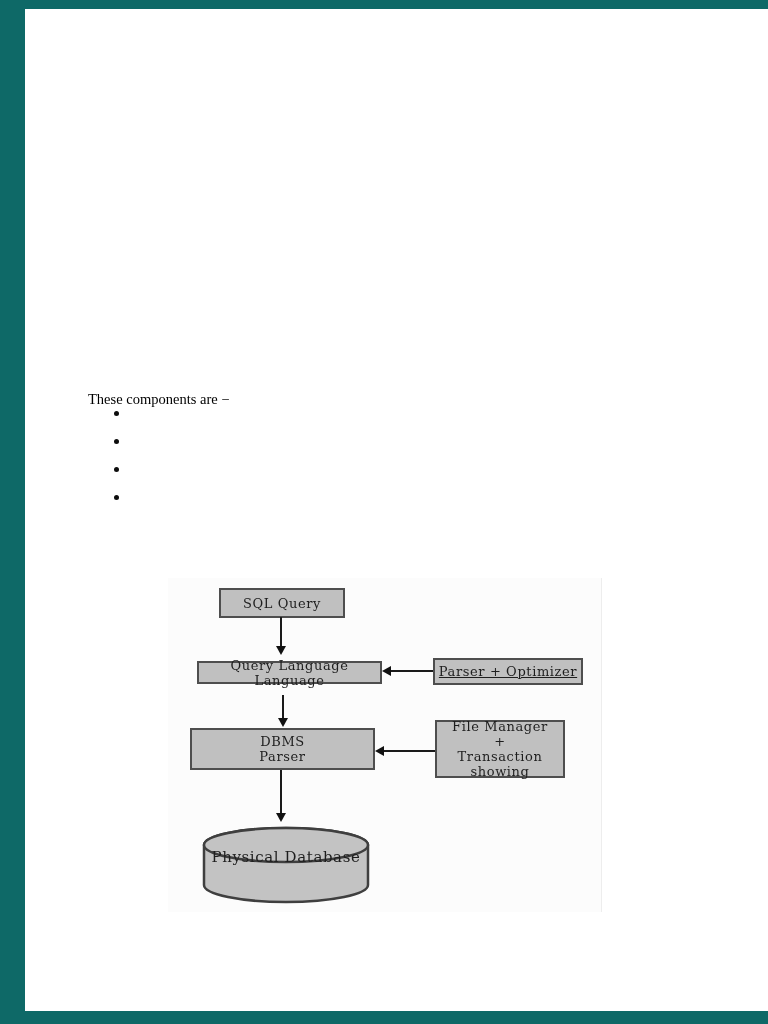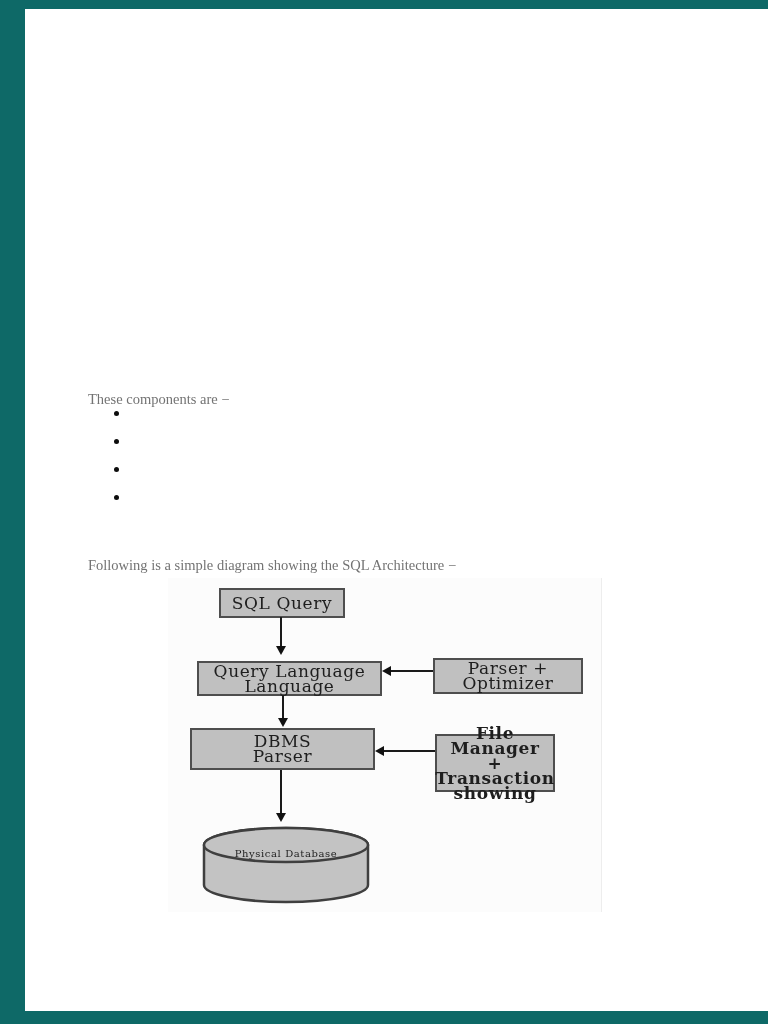--- a/index.html
+++ b/index.html
@@ -15,21 +15,21 @@
   .frame-top    { left: 0; top: 0; width: 768px; height: 9px; }
   .frame-left   { left: 0; top: 0; width: 25px; height: 1024px; }
   .frame-bottom { left: 0; top: 1011px; width: 768px; height: 13px; }
 
   .page { position: absolute; left: 0; top: 0; width: 768px; height: 1024px; background: #ffffff; }
 
   .body-text {
     position: absolute;
     font-size: 14.5px;
     line-height: 19px;
-    color: #737373;
+    color: #000000;
     white-space: nowrap;
   }
   .intro   { left: 88px; top: 375px; }
   .caption { left: 88px; top: 541px; }
 
   .dot {
     position: absolute;
     width: 5px; height: 5px;
     background: #0d0d0d;
     border-radius: 50%;
@@ -46,31 +46,31 @@
   }
   .dbox {
     position: absolute;
     background: #c0c0c0;
     border: 2px solid #4e4e4e;
     box-sizing: border-box;
     display: flex;
     flex-direction: column;
     align-items: center;
     justify-content: center;
-    font-size: 17px;
+    font-size: 13px;
     line-height: 15px;
     letter-spacing: 0.6px;
     color: #1e1e1e;
     text-align: center;
   }
   .box-sql    { left: 51px;  top: 10px;  width: 126px; height: 30px; }
-  .box-qlp    { left: 29px;  top: 83px;  width: 185px; height: 35px; }
-  .box-parser { left: 265px; top: 80px;  width: 150px; height: 36px; }
+  .box-qlp    { left: 29px;  top: 83px;  width: 185px; height: 23px; }
+  .box-parser { left: 265px; top: 80px;  width: 150px; height: 27px; text-decoration: underline; }
   .box-dbms   { left: 22px;  top: 150px; width: 185px; height: 42px; }
-  .box-fm     { left: 267px; top: 156px; width: 120px; height: 58px; font-weight: bold; }
+  .box-fm     { left: 267px; top: 142px; width: 130px; height: 58px; }
 
   .vline { position: absolute; width: 2px; background: #1a1a1a; }
   .hline { position: absolute; height: 2px; background: #1a1a1a; }
   .head-down {
     position: absolute; width: 0; height: 0;
     border-left: 5px solid transparent;
     border-right: 5px solid transparent;
     border-top: 9px solid #111;
   }
   .head-left {
@@ -88,40 +88,39 @@
   .h1-line { left: 223px; top: 92px;  width: 42px; }
   .h1-head { left: 214px; top: 88px; }
   .h2-line { left: 216px; top: 172px; width: 51px; }
   .h2-head { left: 207px; top: 168px; }
 
   .cylinder { position: absolute; left: 33px; top: 246px; }
   .cyl-label {
     position: absolute;
     left: 33px; top: 270px; width: 170px;
     text-align: center;
-    font-size: 10px;
+    font-size: 15px;
     letter-spacing: 0.6px;
     color: #1e1e1e;
   }
 </style>
 </head>
 <body>
 
 <div class="page">
 
   <p class="body-text intro">These components are −</p>
 
   <div>
     <span class="dot" style="left:114px; top:411px;"></span>
     <span class="dot" style="left:114px; top:439px;"></span>
     <span class="dot" style="left:114px; top:467px;"></span>
     <span class="dot" style="left:114px; top:495px;"></span>
   </div>
 
-  <p class="body-text caption">Following is a simple diagram showing the SQL Architecture −</p>
 
   <div class="diagram">
 
     <div class="dbox box-sql">
       <span>SQL Query</span>
     </div>
 
     <div class="vline v1-line"></div>
     <div class="head-down v1-head"></div>
 

